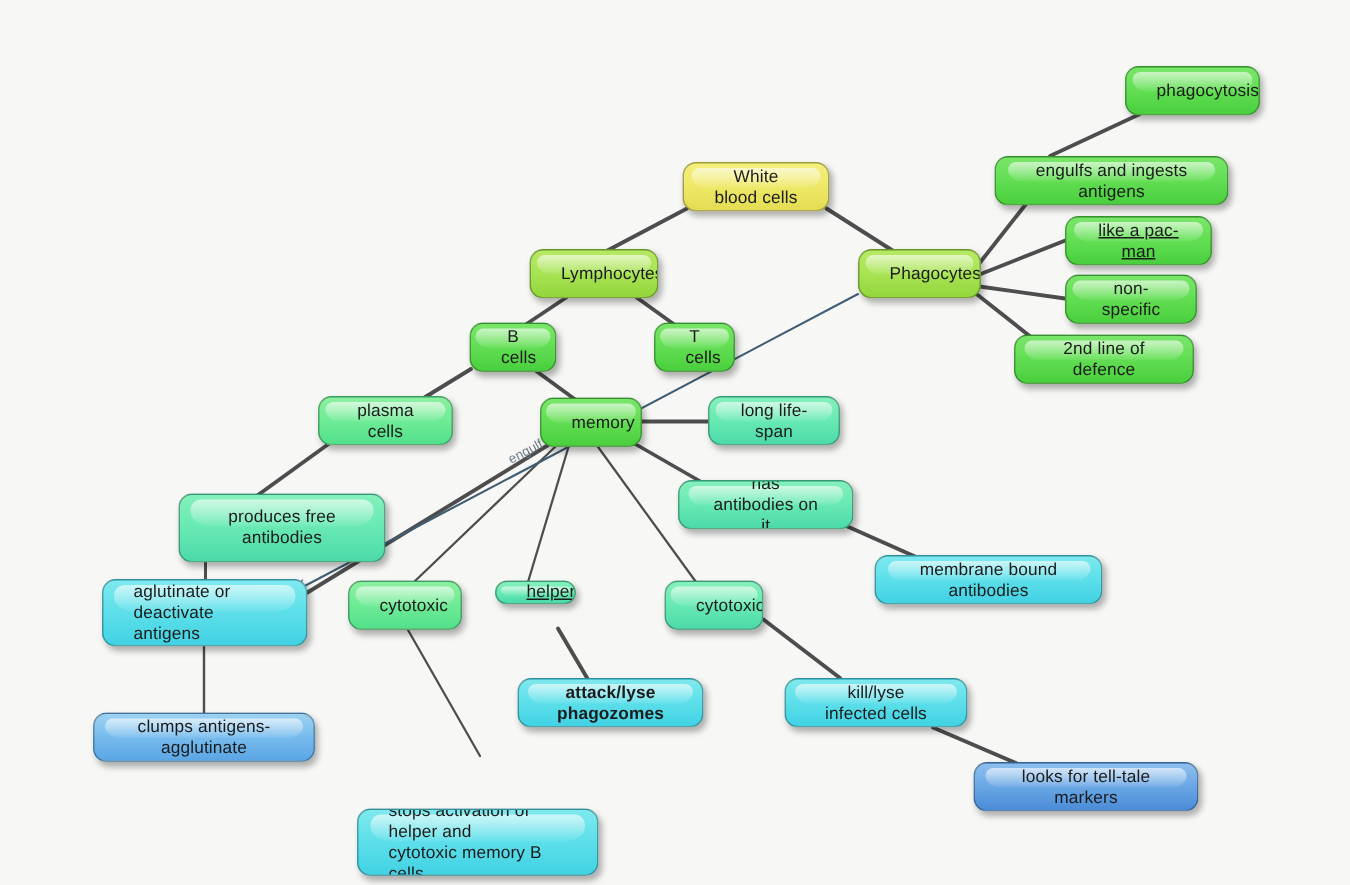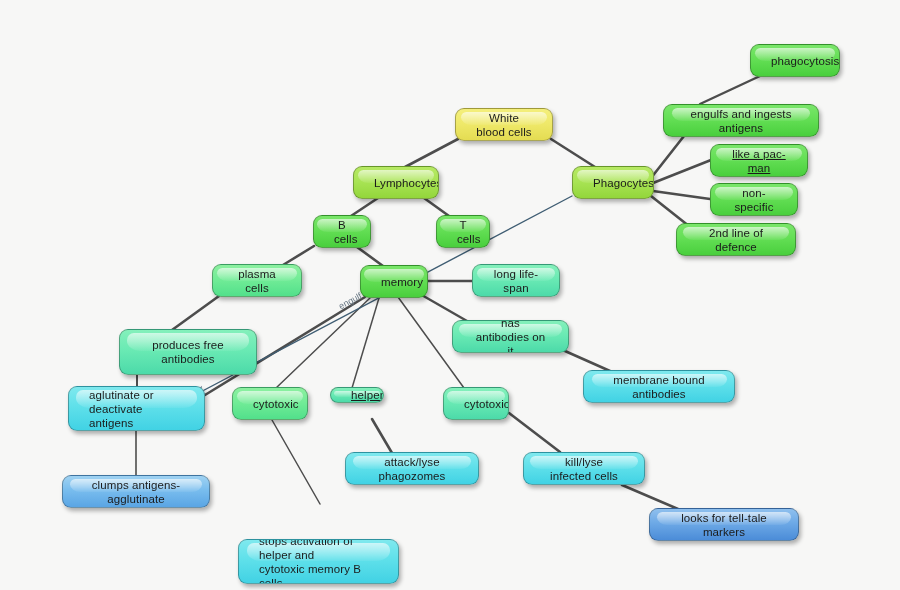--- a/index.html
+++ b/index.html
@@ -180,21 +180,21 @@
       </div>
       <div class="node c-seafoam center" style="left: 330px; top: 387px; width: 54px; height: 16px; text-decoration: underline;">
         <span class="label">helper</span>
       </div>
       <div class="node c-seafoam center" style="left: 443px; top: 387px; width: 66px; height: 33px;">
         <span class="label">cytotoxic</span>
       </div>
       <div class="node c-skyblue center" style="left: 62px; top: 475px; width: 148px; height: 33px;">
         <span class="label">clumps antigens-agglutinate</span>
       </div>
-      <div class="node c-cyan center" style="left: 345px; top: 452px; width: 134px; height: 33px;">
+      <div class="node c-cyan center" style="left: 345px; top: 452px; width: 124px; height: 33px; font-weight: bold;">
         <span class="label">attack/lyse phagozomes</span>
       </div>
       <div class="node c-cyan center" style="left: 523px; top: 452px; width: 122px; height: 33px;">
         <span class="label">kill/lyse infected cells</span>
       </div>
       <div class="node c-cyan" style="left: 238px; top: 503px; width: 161px; height: 45px; margin-top: 36px;">
         <span class="label">stops activation of helper and
 cytotoxic memory B cells</span>
       </div>
       <div class="node c-blue center" style="left: 649px; top: 508px; width: 150px; height: 33px;">

